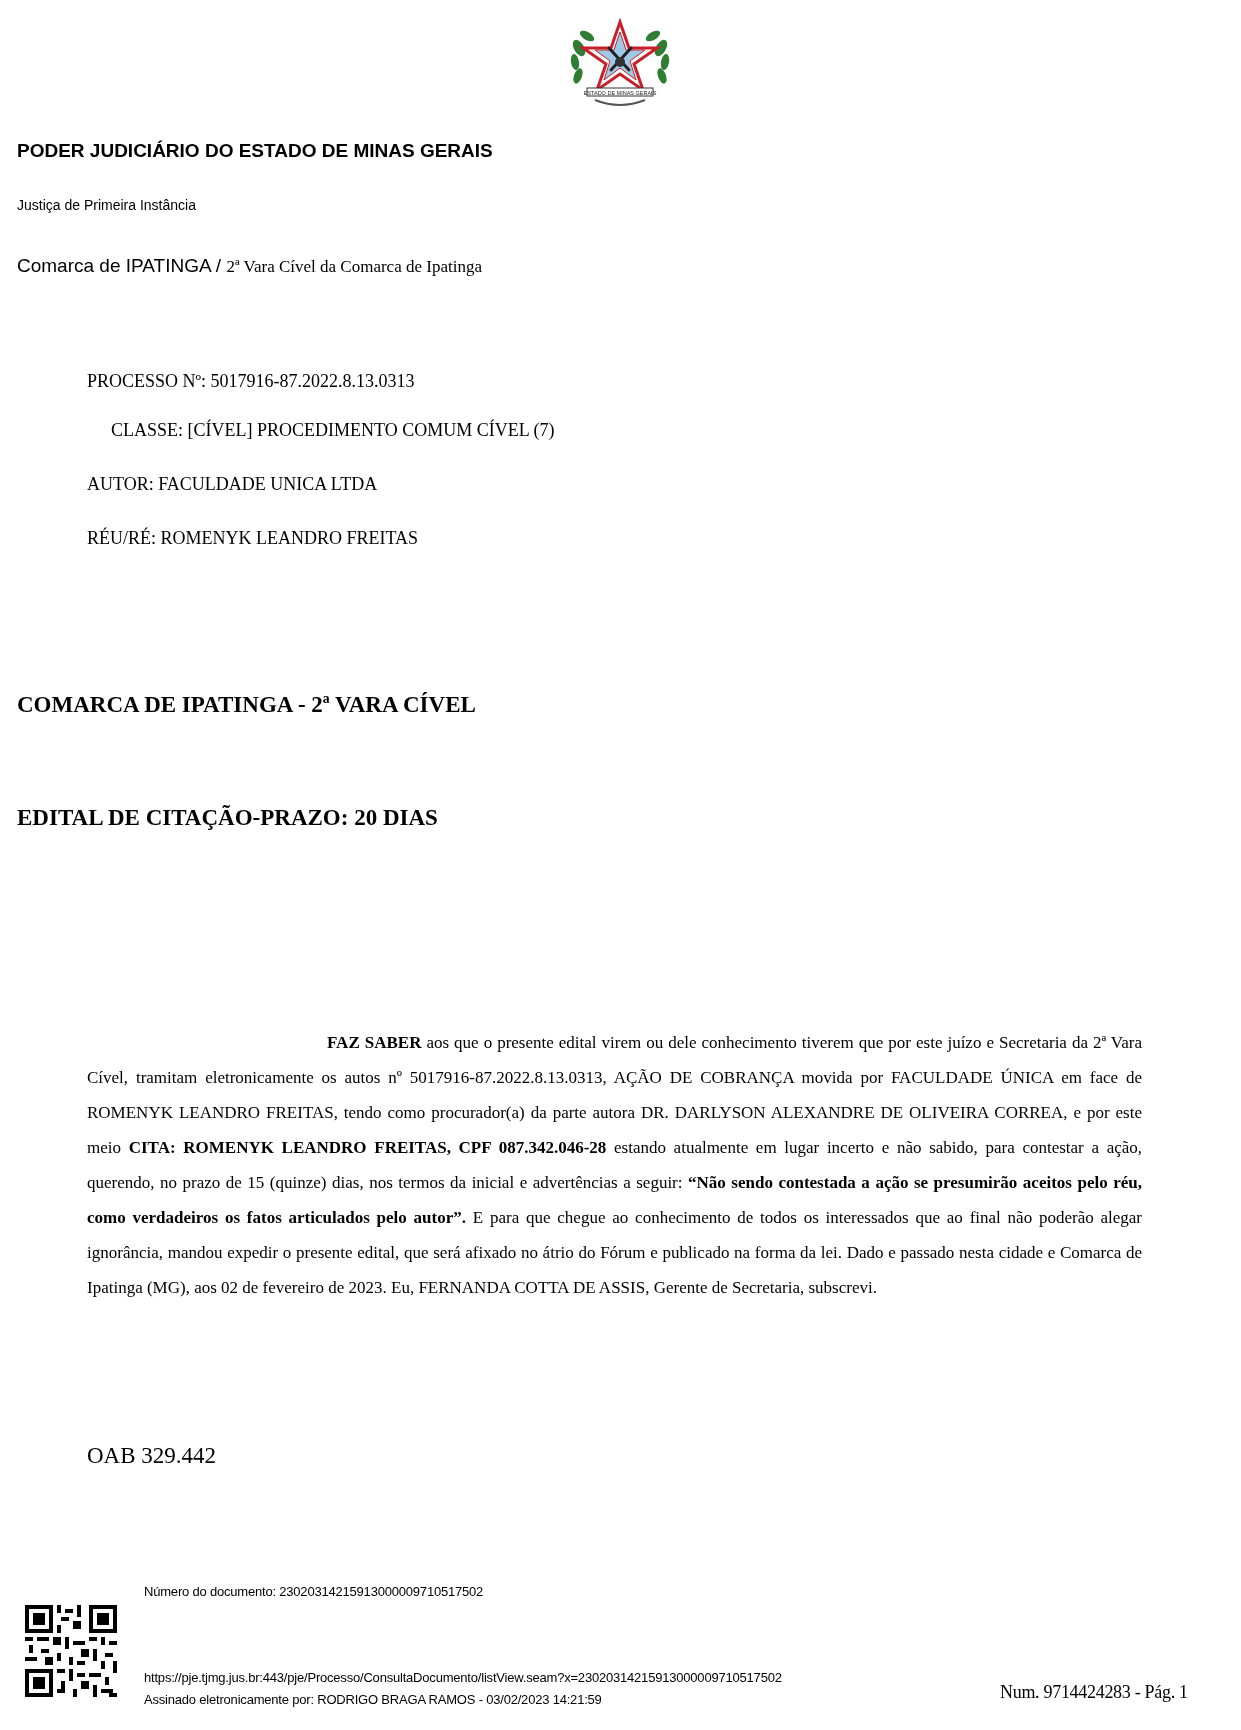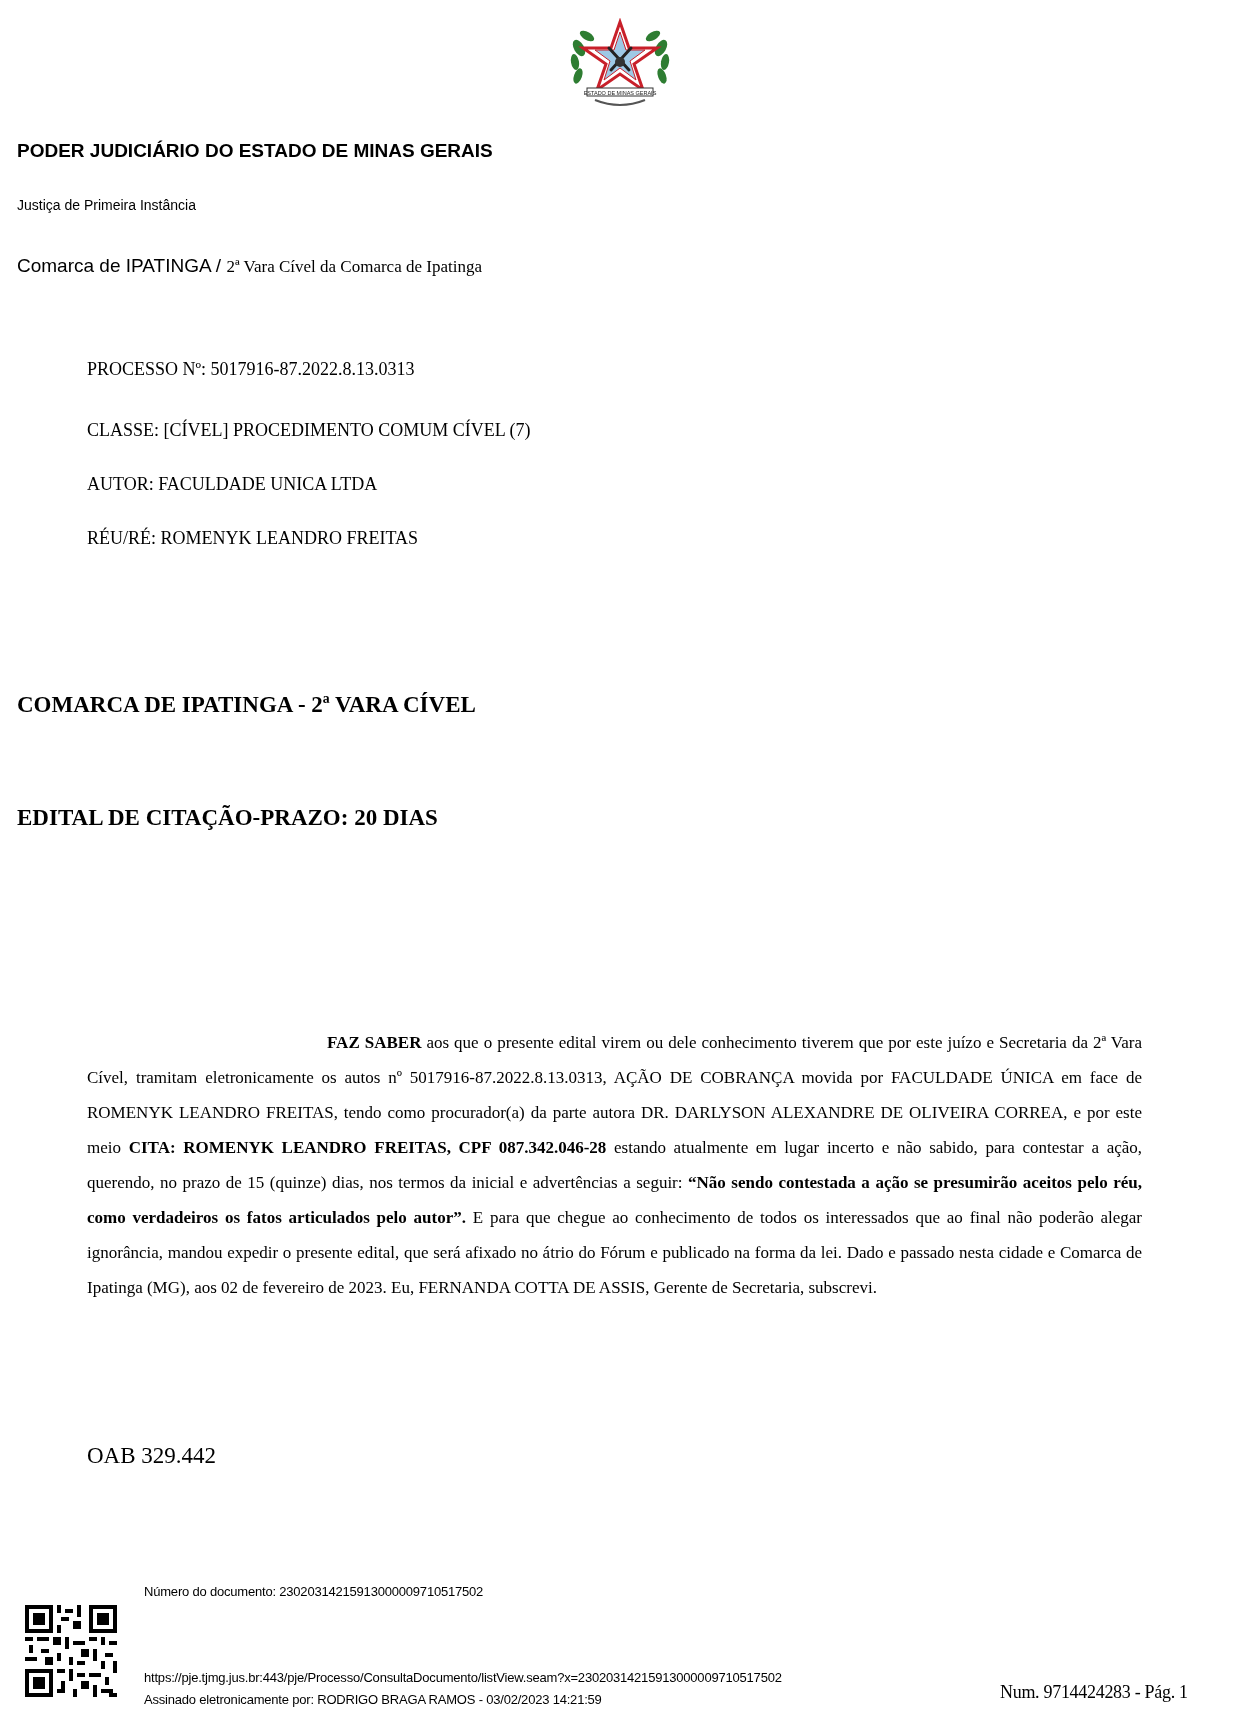--- a/index.html
+++ b/index.html
@@ -10,22 +10,22 @@
   .center { left: 0; width: 1164px; text-align: left; margin-left: 17px; }
 
   #crest { left: 565px; top: 18px; width: 110px; height: 92px; }
 
   #h-poder { top: 140px; font-size: 19px; font-weight: bold; }
   #h-justica { top: 197px; font-size: 14px; }
   #h-comarca { top: 255px; font-size: 19px; }
   #h-comarca .vara { font-family: "Liberation Serif", serif; font-size: 17px; }
 
   .meta { left: 87px; font-size: 18px; font-family: "Liberation Serif", serif; }
-  #meta-processo { top: 359px; }
-  #meta-classe { top: 420px; }
+  #meta-processo { top: 371px; }
+  #meta-classe { top: 420px; margin-left: 24px; }
   #meta-autor { top: 474px; }
   #meta-reu { top: 528px; }
 
   #title-comarca { top: 692px; font-size: 23px; font-weight: bold; }
   #title-edital { top: 805px; font-size: 23px; font-weight: bold; }
 
   #body-text {
     left: 87px; top: 1025px; width: 1055px;
     font-size: 17px; line-height: 35px; text-align: justify;
     font-family: "Liberation Serif", serif;

